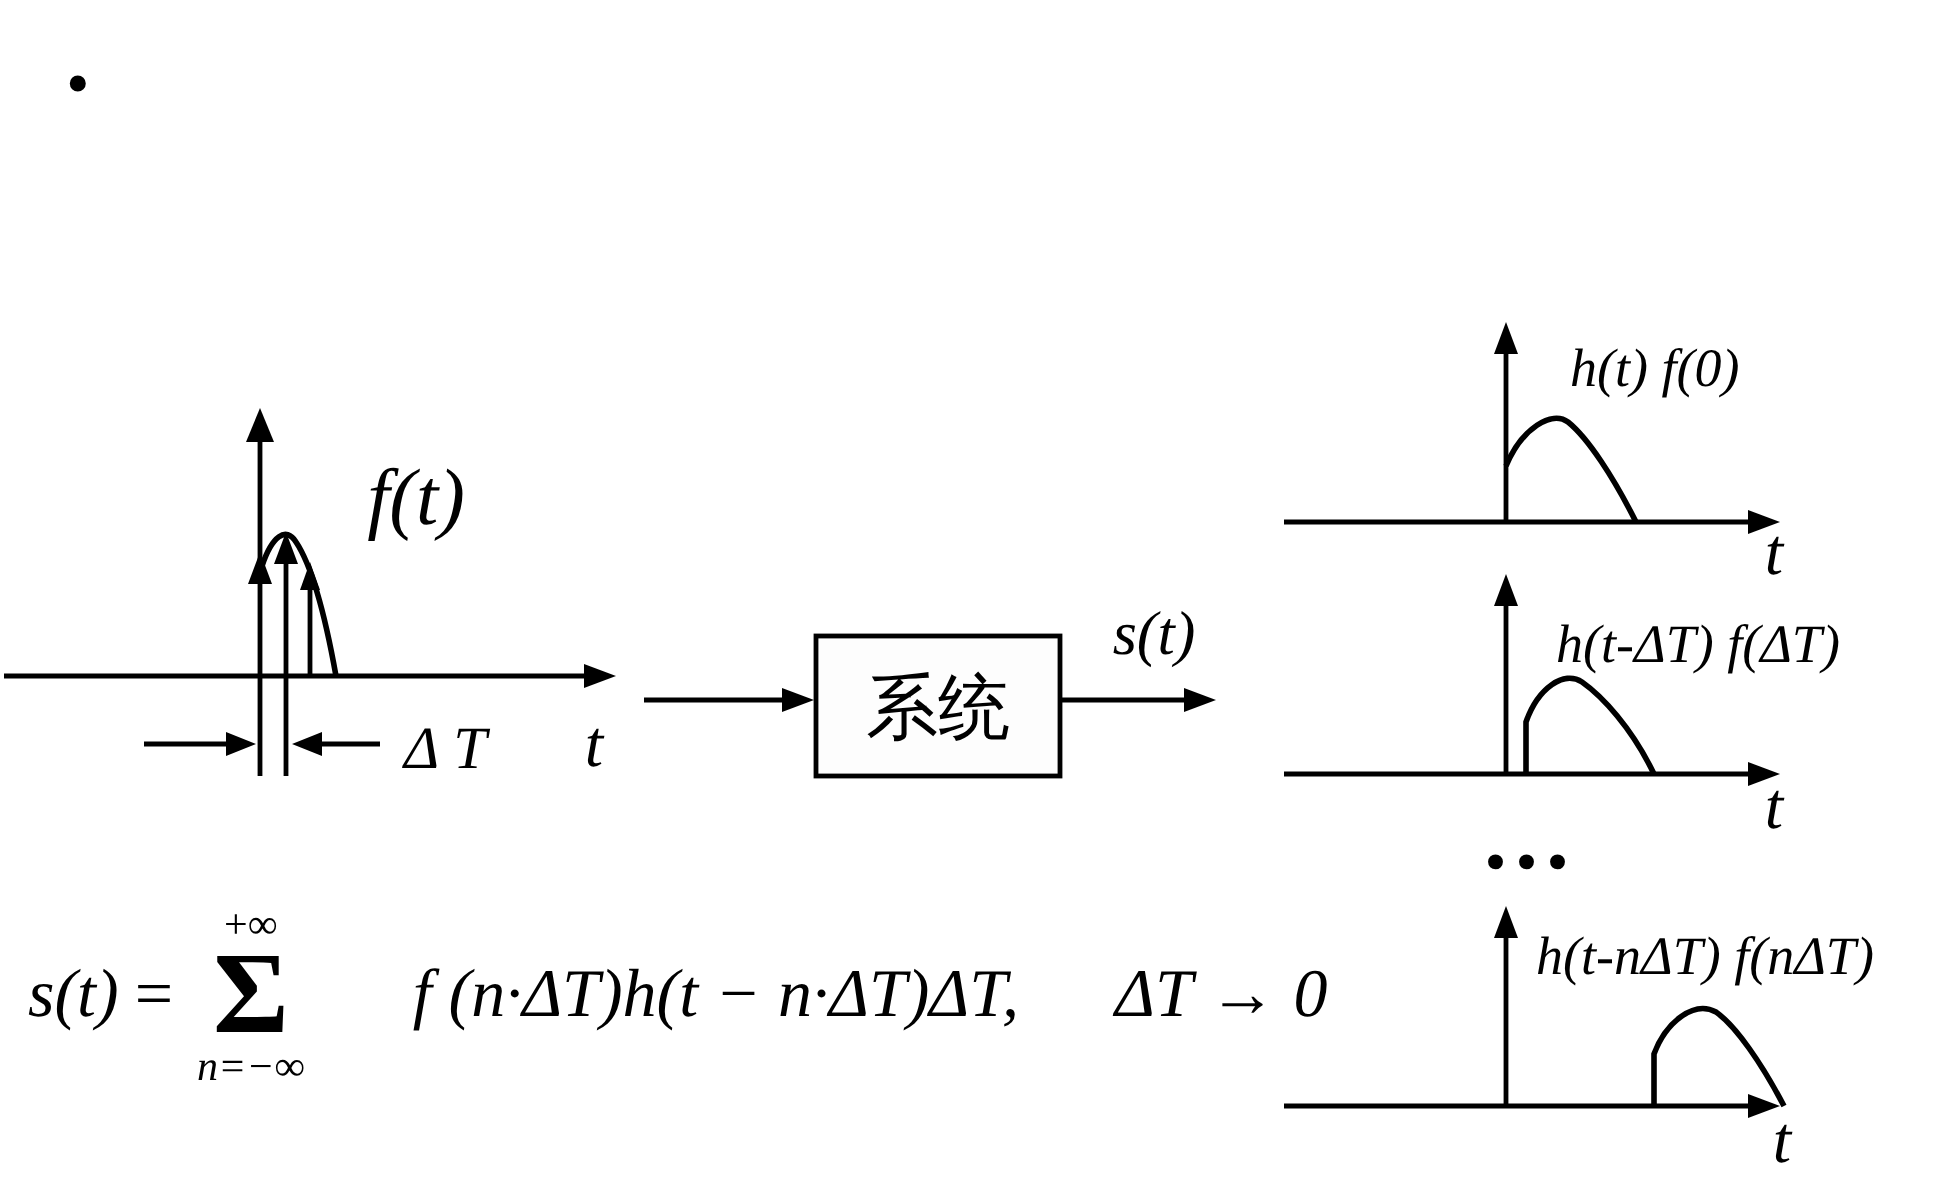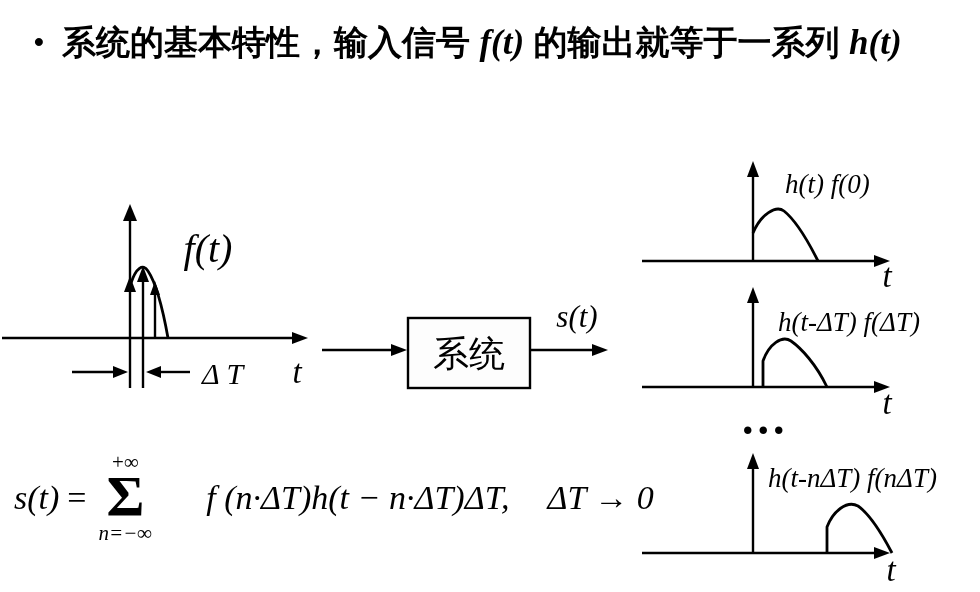--- a/index.html
+++ b/index.html
@@ -60,31 +60,30 @@
     font-family: "Liberation Serif", serif;
     font-size: 34px; color: #000; white-space: nowrap;
   }
   .f-lhs  { font-style: italic; }
   .f-eq   { margin: 0 12px 0 8px; }
   .f-sum  { display: flex; flex-direction: column; align-items: center; margin-right: 10px; }
   .f-sup  { font-size: 21px; line-height: 1.05; }
   .f-sigma{ font-size: 58px; line-height: 0.82; font-weight: bold; }
   .f-sub  { font-size: 21px; line-height: 1.15; font-style: italic; }
   .f-body { font-style: italic; margin-left: 44px; }
-  .f-cond { font-style: italic; margin-left: 38px; }
+  .f-cond { font-style: italic; margin-left: 48px; }
 </style>
 </head>
 <body>
 
 <div class="slide">
 
   <div class="para">
     <span class="bullet">•</span>
     <div class="lines">
-      <div><span>系统的基本特性，输入信号 </span><span class="m">f(t)</span><span> 的输出就等于一系列 </span><span class="m">h(t)</span></div>
     </div>
   </div>
 
   <svg class="fig" viewBox="0 0 980 592">
 
     <g>
       <line class="stroke" x1="2" y1="338" x2="296" y2="338"></line>
       <polygon class="fillb" points="308,338 292,332 292,344"></polygon>
       <text class="ax-label" x="297" y="383" text-anchor="middle">t</text>
 

